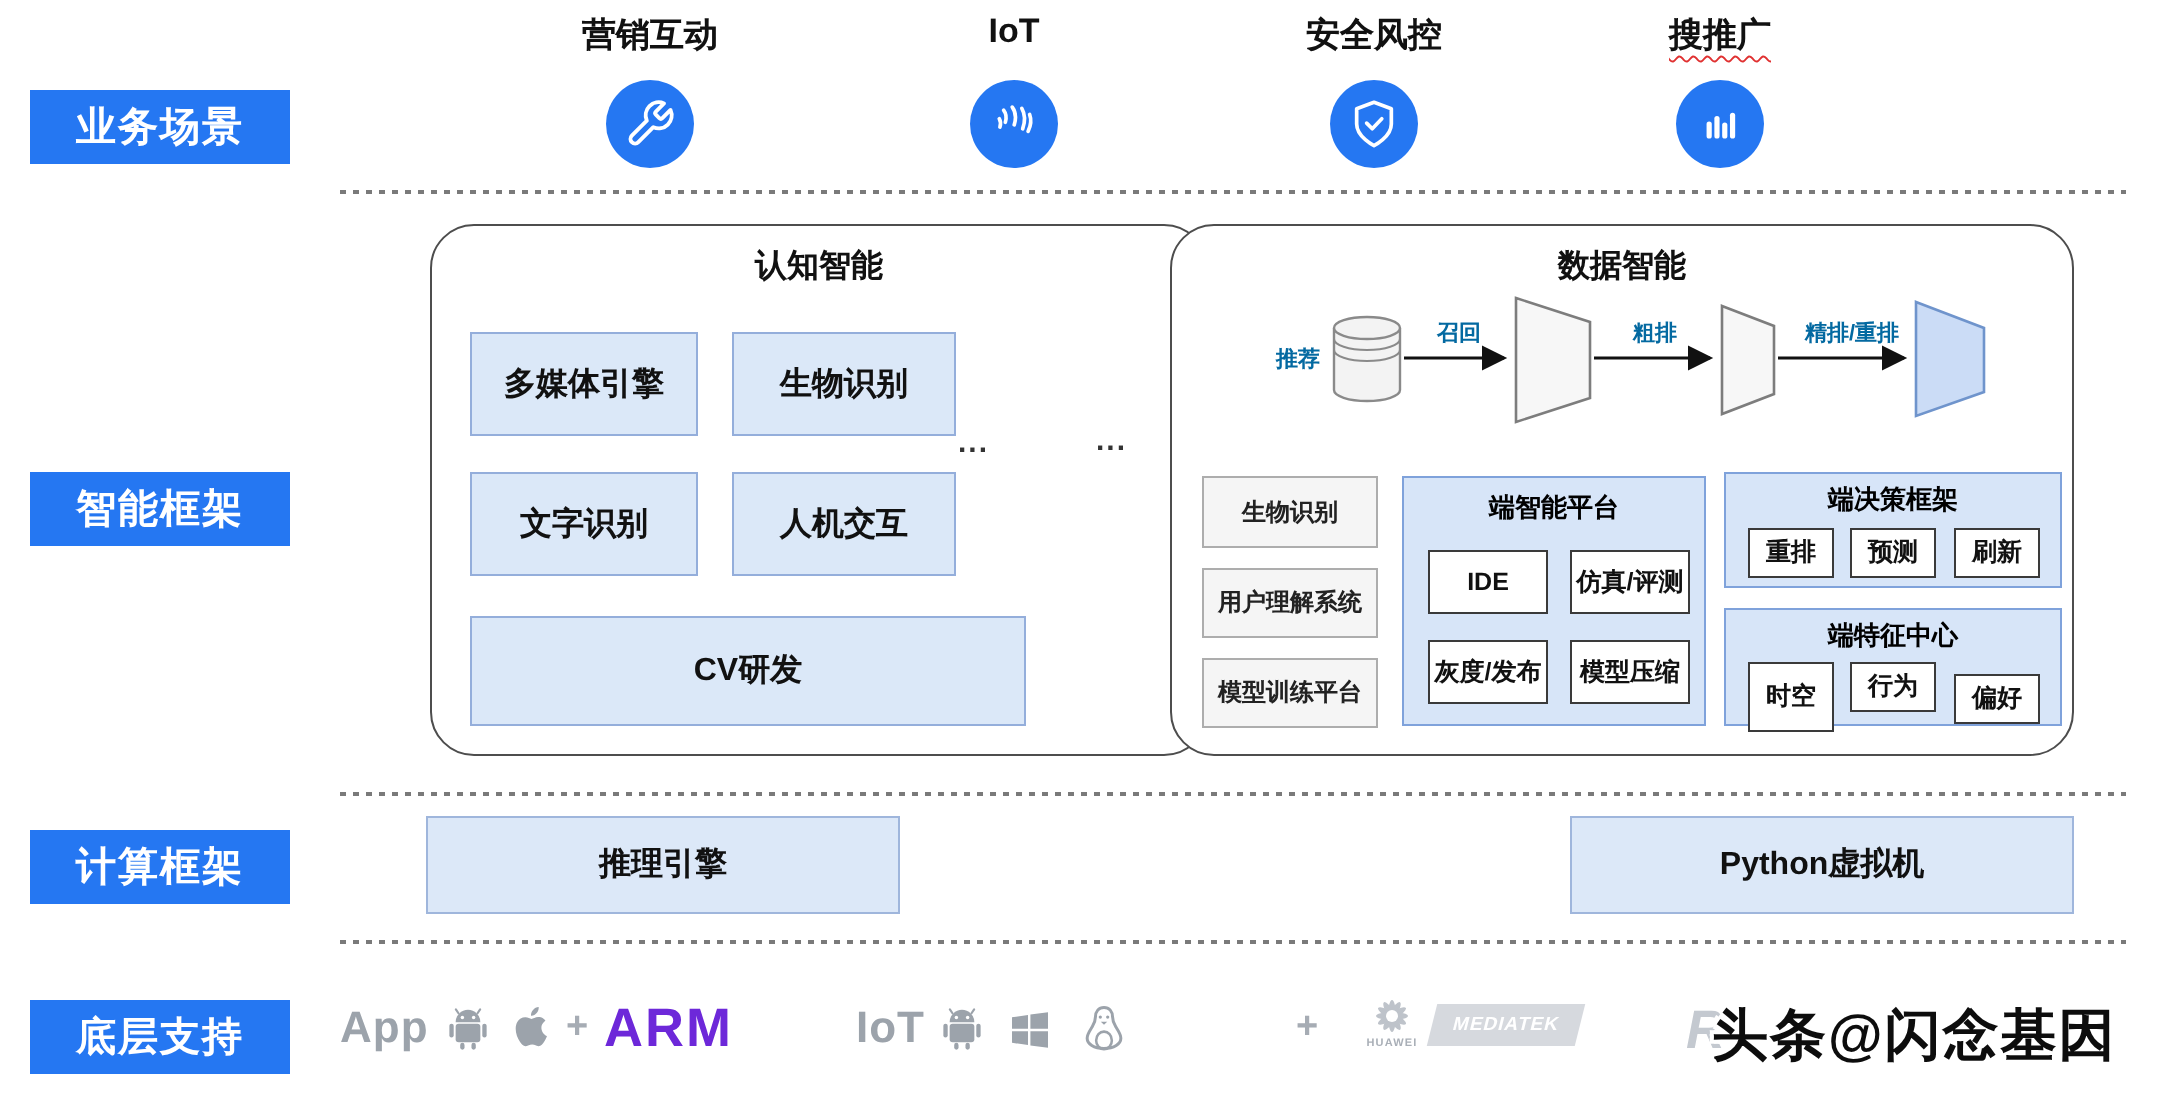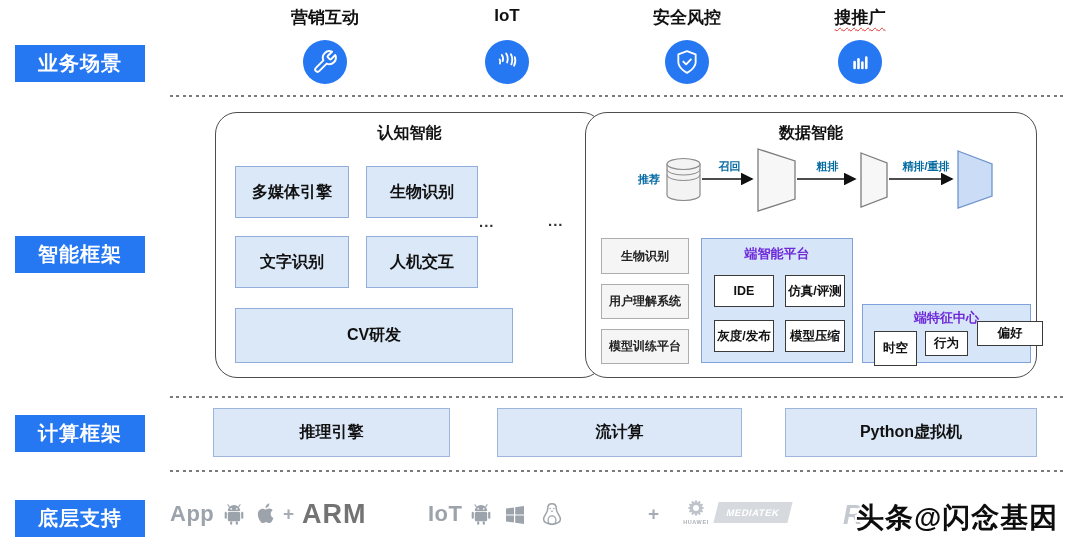--- a/index.html
+++ b/index.html
@@ -22,27 +22,27 @@
     background:repeating-linear-gradient(90deg,#7a7a7a 0 3px,transparent 3px 6.5px);}
   .obox{position:absolute;top:112px;height:266px;background:#fff;border:1.6px solid #4d4d4d;border-radius:22px;box-sizing:border-box;}
   .otitle{position:absolute;top:10px;left:0;width:100%;text-align:center;font-size:16px;font-weight:800;color:#111;}
   .mbox{position:absolute;background:#DBE8F8;border:1px solid #94AEDB;box-sizing:border-box;
     display:flex;align-items:center;justify-content:center;font-size:16px;font-weight:700;color:#111;}
   .ell{position:absolute;font-size:15px;font-weight:800;letter-spacing:1px;color:#333;}
   .flowlbl{position:absolute;font-size:11px;font-weight:700;color:#0369a1;text-align:center;}
   .gbox{position:absolute;left:15px;width:88px;background:#F5F5F5;border:1px solid #ADADAD;box-sizing:border-box;
     display:flex;align-items:center;justify-content:center;font-size:12px;font-weight:600;color:#222;}
   .panel{position:absolute;background:#D7E5F8;border:1px solid #7FA2DB;box-sizing:border-box;}
-  .ptitle{position:absolute;left:0;width:100%;text-align:center;font-size:13px;font-weight:800;color:#6d28d9;}
+  .ptitle{position:absolute;left:0;width:100%;text-align:center;font-size:13px;font-weight:800;color:#000000;}
   .pwhite{position:absolute;background:#fff;border:1px solid #3a3a3a;box-sizing:border-box;
     display:flex;align-items:center;justify-content:center;font-size:12.5px;font-weight:700;color:#111;}
   .cbox{position:absolute;top:408px;height:49px;background:#DCE8F8;border:1px solid #9FB6DC;box-sizing:border-box;
     display:flex;align-items:center;justify-content:center;font-size:16px;font-weight:700;color:#111;}
   .logo-txt{position:absolute;top:501px;font-weight:700;color:#9CA3AB;font-size:22px;letter-spacing:.5px;}
-  .logo-light{color:#737373;font-size:27px;letter-spacing:1px;}
+  .logo-light{color:#6d28d9;font-size:27px;letter-spacing:1px;}
   .plus{position:absolute;top:503px;font-weight:700;color:#A6ACB4;font-size:19px;}
   .mediatek{position:absolute;left:716px;top:502px;width:74px;height:21px;background:#D6D9DE;transform:skewX(-14deg);
     display:flex;align-items:center;justify-content:center;color:#fff;font-size:9.5px;font-weight:800;letter-spacing:.5px;}
   .huawei-wrap{position:absolute;left:676px;top:497px;width:40px;text-align:center;}
   .huawei-txt{font-size:5.5px;font-weight:700;color:#A9AFB7;letter-spacing:.6px;}
   .wm{
     position:absolute;left:856px;top:499px;font-size:28px;font-weight:900;color:#0d0d0d;letter-spacing:1px;white-space:nowrap;
     text-shadow:-2px -2px 0 #fff,2px -2px 0 #fff,-2px 2px 0 #fff,2px 2px 0 #fff,0 2px 0 #fff,2px 0 0 #fff,0 -2px 0 #fff,-2px 0 0 #fff;
   }
   .rletter{position:absolute;left:843px;top:500px;font-size:27px;font-weight:800;color:#C4C9D0;font-style:italic;}
@@ -145,31 +145,36 @@
     <div class="gbox" style="top:216px;height:35px;">模型训练平台</div>
 
     <div class="panel" style="left:115px;top:125px;width:152px;height:125px;">
       <div class="ptitle" style="top:6px;">端智能平台</div>
       <div class="pwhite" style="left:12px;top:36px;width:60px;height:32px;">IDE</div>
       <div class="pwhite" style="left:83px;top:36px;width:60px;height:32px;">仿真/评测</div>
       <div class="pwhite" style="left:12px;top:81px;width:60px;height:32px;">灰度/发布</div>
       <div class="pwhite" style="left:83px;top:81px;width:60px;height:32px;">模型压缩</div>
     </div>
 
+    <div class="panel" style="left:276px;top:123px;width:169px;height:58px;">
+      <div class="ptitle" style="top:4px;">端决策框架</div>
+      <div class="pwhite" style="left:11px;top:27px;width:43px;height:25px;">重排</div>
+      <div class="pwhite" style="left:62px;top:27px;width:43px;height:25px;">预测</div>
+      <div class="pwhite" style="left:114px;top:27px;width:43px;height:25px;">刷新</div>
+    </div>
 
     <div class="panel" style="left:276px;top:191px;width:169px;height:59px;">
       <div class="ptitle" style="top:4px;">端特征中心</div>
       <div class="pwhite" style="left:11px;top:26px;width:43px;height:35px;">时空</div>
       <div class="pwhite" style="left:62px;top:26px;width:43px;height:25px;">行为</div>
-      <div class="pwhite" style="left:114px;top:16px;width:66px;height:25px;">偏好</div>
+      <div class="pwhite" style="left:114px;top:32px;width:43px;height:25px;">偏好</div>
     </div>
   </div>
 
   <div class="cbox" style="left:213px;width:237px;">推理引擎</div>
-  <div class="cbox" style="left:497px;width:245px;">流计算</div>
   <div class="cbox" style="left:785px;width:252px;">Python虚拟机</div>
 
   <div class="logo-txt" style="left:170px;">App</div>
   <svg class="abs" style="left:221px;top:501px;" width="26" height="26" viewBox="0 0 24 24">
     <g fill="#9CA3AB">
       <path d="M6.3 9.3a5.7 5.7 0 0 1 11.4 0z"></path>
       <line x1="7.6" y1="5.2" x2="6.4" y2="3.4" stroke="#9CA3AB" stroke-width="1" stroke-linecap="round"></line>
       <line x1="16.4" y1="5.2" x2="17.6" y2="3.4" stroke="#9CA3AB" stroke-width="1" stroke-linecap="round"></line>
       <rect x="6.3" y="10" width="11.4" height="8.6" rx="1.4"></rect>
       <rect x="3.4" y="10" width="2" height="6.4" rx="1"></rect>

